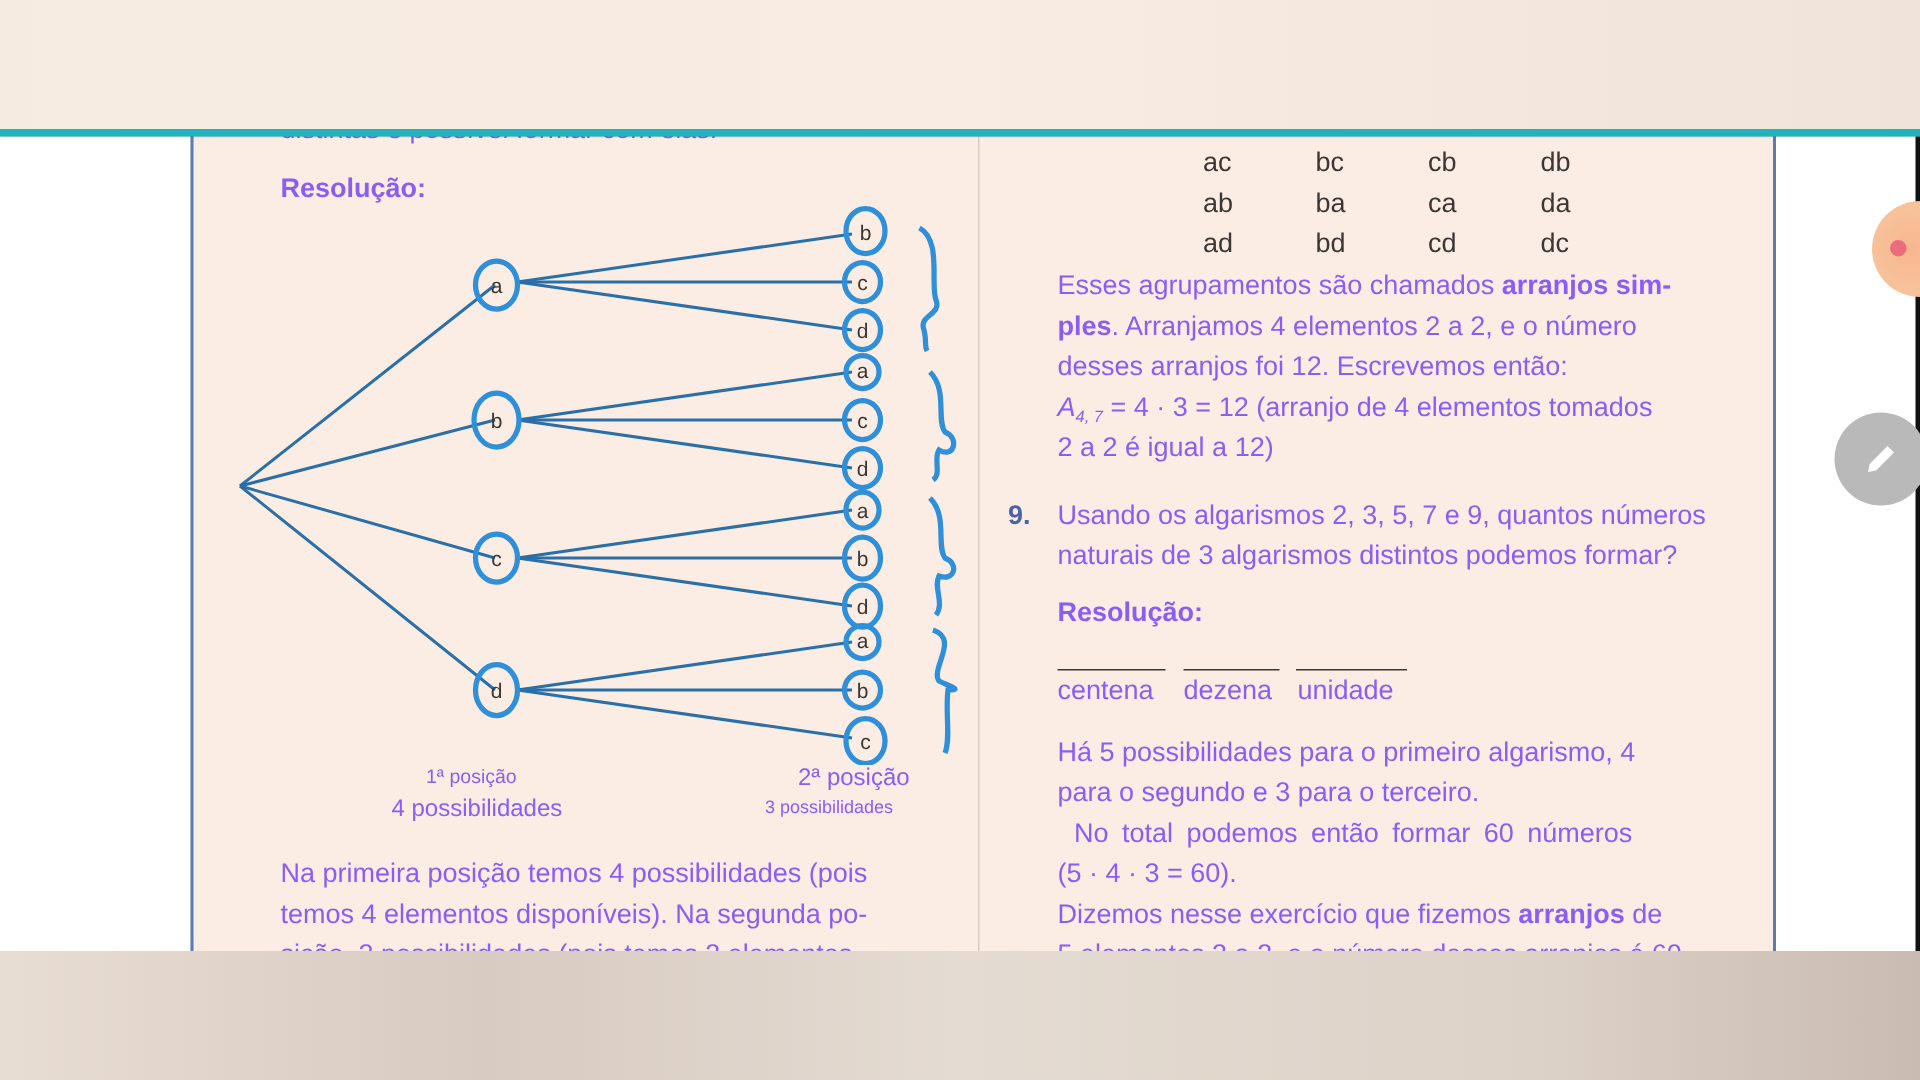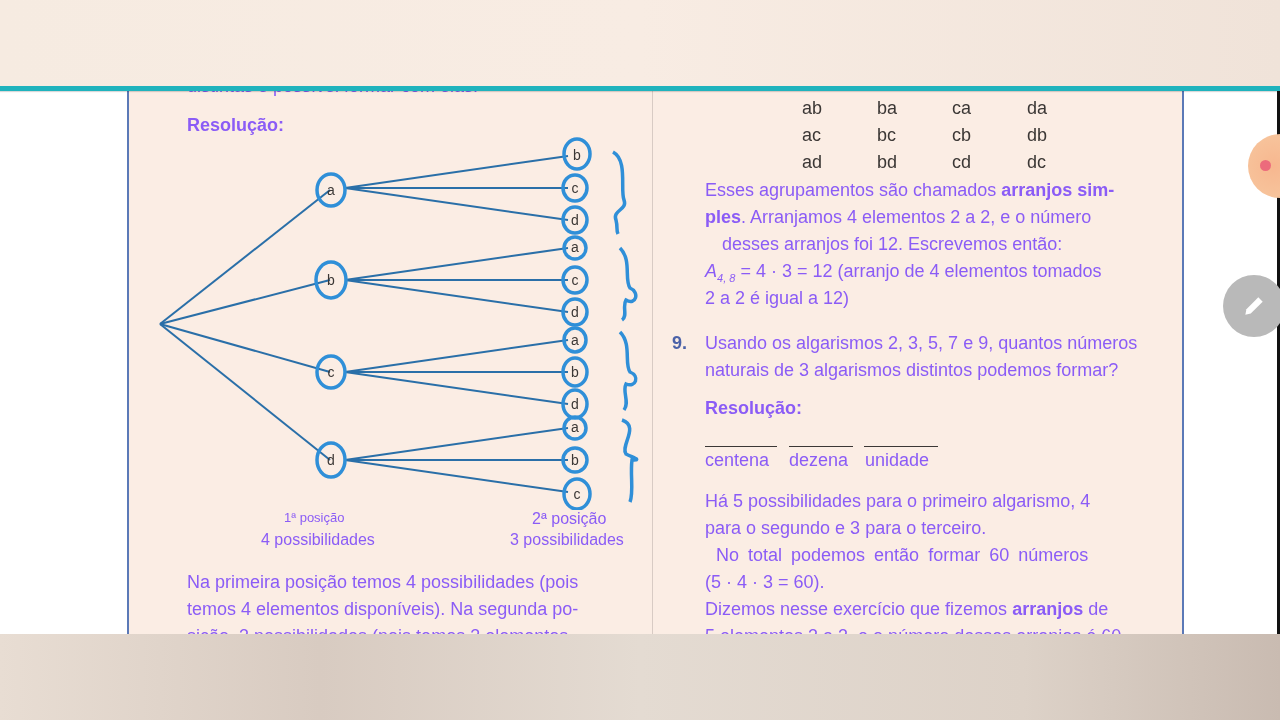--- a/index.html
+++ b/index.html
@@ -134,51 +134,51 @@
     <text x="425" y="279">d</text>
     <text x="425" y="302">a</text>
     <text x="425" y="335">b</text>
     <text x="427" y="369">c</text>
   </g>
 </svg>
 
 <div class="text" style="left:284px;top:510px;font-size:13px;">1ª posição</div>
 <div class="text" style="left:261px;top:531px;font-size:16px;">4 possibilidades</div>
 <div class="text" style="left:532px;top:510px;font-size:16px;">2ª posição</div>
-<div class="text" style="left:510px;top:531px;font-size:16px;text-align:right;">3 possibilidades</div>
+<div class="text" style="left:510px;top:531px;font-size:12px;text-align:right;">3 possibilidades</div>
 
 <div class="text" style="left:187px;top:572px;">Na primeira posição temos 4 possibilidades (pois</div>
 <div class="text" style="left:187px;top:599px;">temos 4 elementos disponíveis). Na segunda po-</div>
 <div class="text" style="left:187px;top:626px;">sição, 3 possibilidades (pois temos 3 elementos</div>
 
 <div class="pair-grid">
+  <div class="pair-row">
+    <span>ac</span>
+      <span>bc</span>
+      <span>cb</span>
+      <span>db</span>
+  </div>
   <div class="pair-row">
     <span>ab</span>
       <span>ba</span>
       <span>ca</span>
       <span>da</span>
-  </div>
-  <div class="pair-row">
-    <span>ac</span>
-      <span>bc</span>
-      <span>cb</span>
-      <span>db</span>
   </div>
   <div class="pair-row">
     <span>ad</span>
       <span>bd</span>
       <span>cd</span>
       <span>dc</span>
   </div>
 </div>
 
 <div class="text" style="left:705px;top:180px;"><span>Esses agrupamentos são chamados </span><span class="bold">arranjos sim-</span></div>
 <div class="text" style="left:705px;top:207px;"><span class="bold">ples</span><span>. Arranjamos 4 elementos 2 a 2, e o número</span></div>
-<div class="text" style="left:705px;top:234px;margin-left:17px;">desses arranjos foi 12. Escrevemos então:</div>
-<div class="text" style="left:705px;top:261px;"><span class="ital">A</span><span class="sub">4, 8</span><span> = 4 · 3 = 12 (arranjo de 4 elementos tomados</span></div>
+<div class="text" style="left:705px;top:234px;">desses arranjos foi 12. Escrevemos então:</div>
+<div class="text" style="left:705px;top:261px;"><span class="ital">A</span><span class="sub">4, 7</span><span> = 4 · 3 = 12 (arranjo de 4 elementos tomados</span></div>
 <div class="text" style="left:705px;top:288px;text-align:right;">2 a 2 é igual a 12)</div>
 
 <div class="text q-num" style="left:672px;top:333px;">9.</div>
 <div class="text" style="left:705px;top:333px;">Usando os algarismos 2, 3, 5, 7 e 9, quantos números</div>
 <div class="text" style="left:705px;top:360px;">naturais de 3 algarismos distintos podemos formar?</div>
 <div class="text bold" style="left:705px;top:398px;">Resolução:</div>
 
 <div class="blank-line" style="left:705px;top:446px;width:72px;"></div>
 <div class="blank-line" style="left:789px;top:446px;width:64px;"></div>
 <div class="blank-line" style="left:864px;top:446px;width:74px;"></div>

